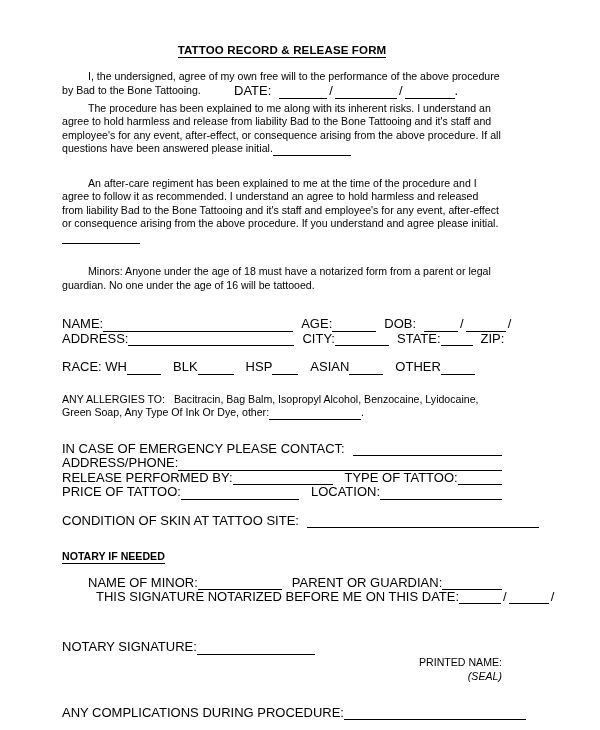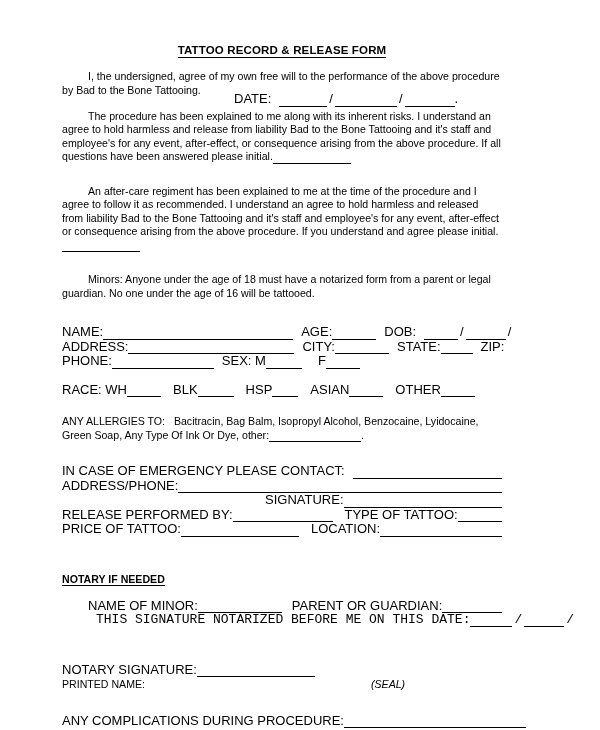--- a/index.html
+++ b/index.html
@@ -42,21 +42,21 @@
   }
 
   
   p.para {
     margin: 0 0 11px 0;
     font-size: 10.6px;
     line-height: 13.5px;
     text-align: left;
   }
   p.para.indent { text-indent: 26px; }
-  p.tight { margin-bottom: 8px; }
+  p.tight { margin-bottom: 0; }
 
   .blank {
     display: inline-block;
     border-bottom: 1.1px solid #000;
     vertical-align: bottom;
     height: 10px;
   }
 
   
   .w-init   { width: 78px; }
@@ -100,20 +100,21 @@
   }
 
   .notary-block { padding-left: 26px; text-align: center; }
   .notary-block .frow { line-height: 14px; }
 
   .seal-row {
     font-size: 10.6px;
     line-height: 14.5px;
     display: flex;
     align-items: flex-end;
+    flex-direction: column;
   }
   .seal-text { margin-left: 72px; font-style: italic; }
 
   .signature-row { padding-left: 203px; }
 </style>
 </head>
 <body>
 
 <div class="page">
   <div class="content">
@@ -177,30 +178,20 @@
       <span class="lbl">CITY:</span>
       <span class="fill" style="width:54px;"></span>
       <span class="gap"></span>
       <span class="lbl">STATE:</span>
       <span class="fill" style="width:32px;"></span>
       <span class="gap"></span>
       <span class="lbl">ZIP:</span>
       <span class="fill grow"></span>
     </div>
 
-    <div class="frow">
-      <span class="lbl">PHONE:</span>
-      <span class="fill" style="width:102px;"></span>
-      <span class="gap"></span>
-      <span class="lbl">SEX: M</span>
-      <span class="fill" style="width:36px;"></span>
-      <span class="gap" style="width:16px;"></span>
-      <span class="lbl">F</span>
-      <span class="fill" style="width:34px;"></span>
-    </div>
 
     <div class="spacer-14"></div>
 
     <div class="frow">
       <span class="lbl">RACE: WH</span>
       <span class="fill" style="width:34px;"></span>
       <span class="gap" style="width:12px;"></span>
       <span class="lbl">BLK</span>
       <span class="fill" style="width:36px;"></span>
       <span class="gap" style="width:12px;"></span>
@@ -229,61 +220,62 @@
       <span class="lbl">IN CASE OF EMERGENCY PLEASE CONTACT:</span>
       <span class="gap"></span>
       <span class="fill grow"></span>
     </div>
 
     <div class="frow">
       <span class="lbl">ADDRESS/PHONE:</span>
       <span class="fill grow"></span>
     </div>
 
-    <div class="frow signature-row">
-      <span class="lbl">SIGNATURE:</span>
-      <span class="fill grow"></span>
-    </div>
 
     <div class="frow">
       <span class="lbl">RELEASE PERFORMED BY:</span>
       <span class="fill" style="width:100px;"></span>
       <span class="gap" style="width:12px;"></span>
       <span class="lbl">TYPE OF TATTOO:</span>
       <span class="fill grow"></span>
     </div>
 
     <div class="frow">
       <span class="lbl">PRICE OF TATTOO:</span>
       <span class="fill" style="width:118px;"></span>
       <span class="gap" style="width:12px;"></span>
       <span class="lbl">LOCATION:</span>
       <span class="fill grow"></span>
     </div>
 
     <div class="spacer-14"></div>
 
+    <div class="frow">
+      <span class="lbl">CONDITION OF SKIN AT TATTOO SITE:</span>
+      <span class="gap"></span>
+      <span class="fill" style="width:232px;"></span>
+    </div>
 
     <div class="spacer-22"></div>
 
     <div class="sub-head">
       <span>NOTARY IF NEEDED</span>
     </div>
 
     <div class="spacer-14"></div>
 
     <div class="notary-block">
       <div class="frow">
         <span class="lbl">NAME OF MINOR:</span>
         <span class="fill" style="width:84px;"></span>
         <span class="gap" style="width:10px;"></span>
         <span class="lbl">PARENT OR GUARDIAN:</span>
         <span class="fill grow"></span>
       </div>
-      <div class="frow" style="padding-left:8px;font-family:Liberation Mono, monospace;">
+      <div class="frow" style="padding-left:8px;">
         <span class="lbl">THIS SIGNATURE NOTARIZED BEFORE ME ON THIS DATE:</span>
         <span class="fill" style="width:42px;"></span>
         <span class="sep">/</span>
         <span class="fill" style="width:40px;"></span>
         <span class="sep">/</span>
         <span class="fill grow"></span>
       </div>
     </div>
 
     <div class="spacer-26"></div>

